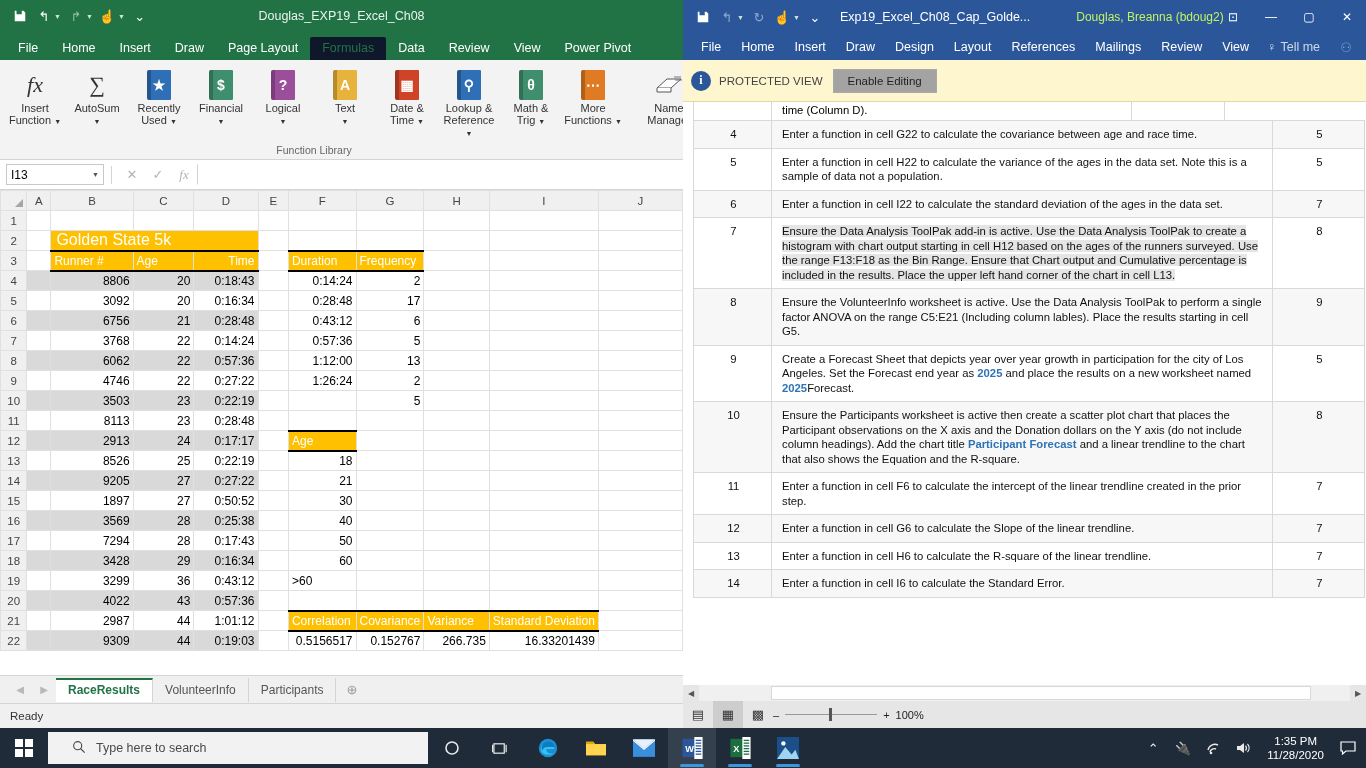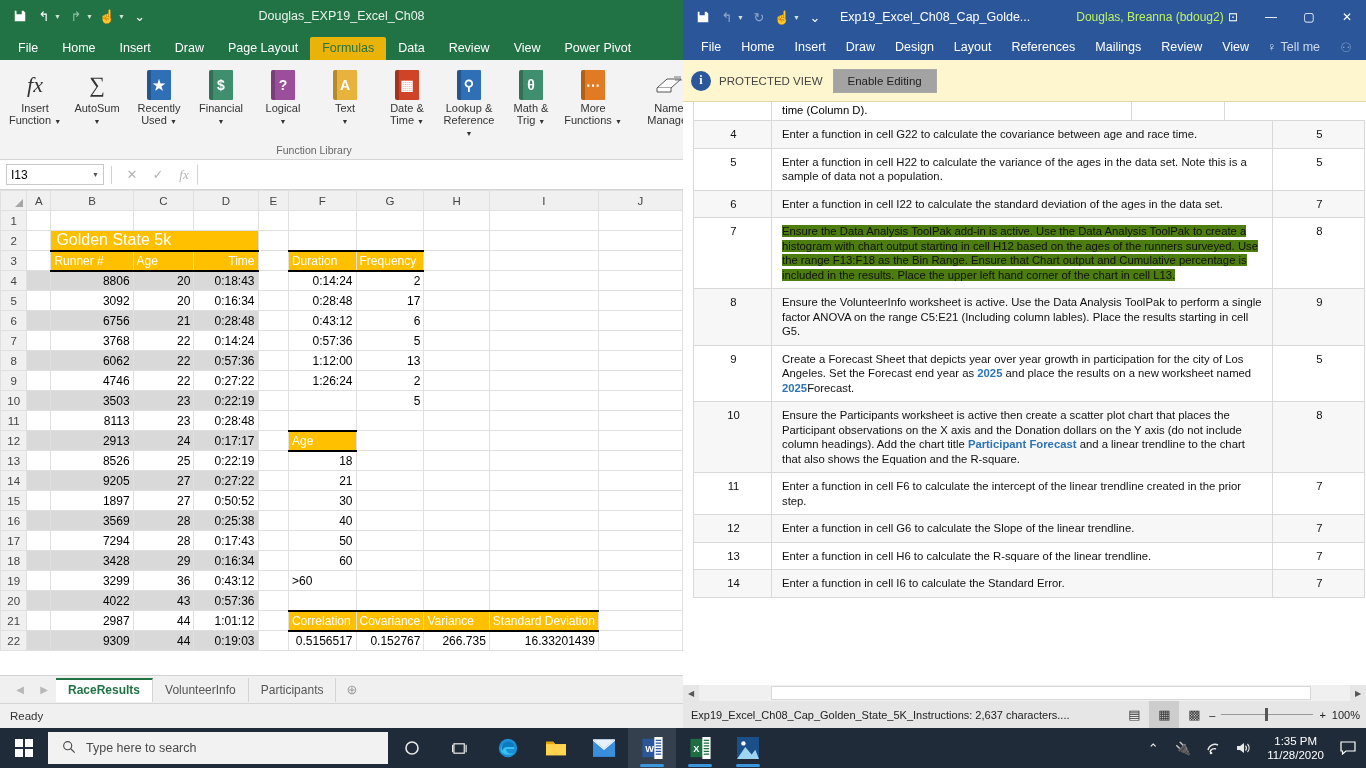--- a/index.html
+++ b/index.html
@@ -12,21 +12,21 @@
   
   #excel { position:absolute; left:0; top:0; width:683px; height:728px; background:#fff; }
   .xl-title { height:32px; background:#217346; color:#fff; display:flex; align-items:center; position:relative; }
   .qat { display:flex; align-items:center; gap:2px; padding-left:9px; }
   .qat-btn { width:22px; height:22px; display:flex; align-items:center; justify-content:center; color:#fff; font-size:13px; }
   .qat-btn.dim { color:#8fbfa4; }
   .qat-caret { font-size:7px; color:#cde3d7; margin-left:-3px; margin-right:2px; }
   .xl-doctitle { position:absolute; left:0; right:0; text-align:center; font-size:12.5px; color:#eaf4ee; pointer-events:none; }
   .xl-tabs { height:28px; background:#217346; display:flex; align-items:flex-end; padding-left:6px; }
   .xl-tab { color:#fff; font-size:12.5px; padding:5px 12px 6px 12px; line-height:1; border-radius:2px 2px 0 0; }
-  .xl-tab.active { background:#eab308; color:#217346; font-weight:normal; }
+  .xl-tab.active { background:#0f172a; color:#217346; font-weight:normal; }
   .xl-ribbon { height:100px; background:#f3f3f3; border-bottom:1px solid #d4d4d4; display:flex; position:relative; }
   .rgroup { display:flex; flex-direction:column; height:100%; position:relative; }
   .rgroup-items { flex:1; display:flex; align-items:flex-start; padding:5px 4px 0 4px; }
   .rgroup-label { font-size:10.5px; color:#666; text-align:center; padding-bottom:3px; }
   .rgroup-sep { width:1px; background:#dcdcdc; margin:6px 3px 20px 3px; }
   .bigbtn { width:62px; display:flex; flex-direction:column; align-items:center; padding:3px 1px; cursor:default; }
   .bigbtn .ic { height:34px; display:flex; align-items:center; justify-content:center; }
   .bigbtn .lbl { font-size:11px; color:#333; text-align:center; line-height:12px; }
   .bookicon { width:24px; height:30px; border-radius:2px 1px 1px 2px; position:relative; display:flex; align-items:center; justify-content:center; color:#fff; font-size:14px; font-weight:bold; }
   .bookicon:after { content:""; position:absolute; left:0; top:0; bottom:0; width:4px; background:rgba(0,0,0,.22); border-radius:2px 0 0 2px; }
@@ -75,37 +75,37 @@
   .pv-icon { width:20px; height:20px; border-radius:50%; background:#2b579a; color:#fff; font-size:12px; font-weight:bold; display:flex; align-items:center; justify-content:center; margin-right:8px; font-family:"Liberation Serif",serif; }
   .pv-label { font-size:11.5px; color:#444; margin-right:10px; white-space:nowrap; }
   .pv-text { font-size:11.5px; color:#333; line-height:14px; flex:1; }
   .pv-btn { border:1px solid #a9a9a9; background:#a3a3a3; font-size:11.5px; padding:5px 14px; color:#222; }
   .wd-page { position:absolute; top:102px; left:0; right:0; bottom:49px; background:#fff; overflow:hidden; }
   table.wtable { border-collapse:collapse; table-layout:fixed; width:672px; margin-left:10px; }
   table.wtable td { border:1px solid #d9d9d9; font-size:11.3px; line-height:14.5px; color:#111; padding:6px 8px 6px 10px; vertical-align:top; }
   td.wnum { width:78px; text-align:center; color:#111; padding-top:6px; }
   td.wpts { width:92px; text-align:center; }
   tr.alt td { background:#f7f7f7; }
-  .wsel { background:#4d7c0f; }
+  .wsel { background:#e5e5e5; }
   .blue { color:#2e74b5; font-weight:bold; }
   .wd-hscroll { position:absolute; bottom:27px; left:0; right:0; height:16px; background:#f0f0f0; display:flex; align-items:center; }
   .hs-arrow { width:16px; height:16px; background:#e6e6e6; color:#555; font-size:8px; display:flex; align-items:center; justify-content:center; }
   .hs-track { flex:1; height:16px; background:#f0f0f0; position:relative; }
   .hs-thumb { position:absolute; left:72px; top:1px; height:14px; width:540px; background:#fff; border:1px solid #d8d8d8; }
   .wd-status { position:absolute; bottom:0; left:0; right:0; height:27px; background:#e6e6e6; display:flex; align-items:center; font-size:11px; color:#222; }
   .wd-status .st-left { padding-left:8px; flex:1; white-space:nowrap; }
   .viewbtn { width:30px; height:27px; display:flex; align-items:center; justify-content:center; color:#333; font-size:13px; }
   .viewbtn.on { background:#cdcdcd; }
   .zoomwrap { display:flex; align-items:center; gap:6px; padding-right:6px; }
   .zoomtrack { width:92px; height:1px; background:#999; position:relative; }
   .zoomthumb { position:absolute; left:44px; top:-6px; width:3px; height:13px; background:#555; }
   
   #taskbar { position:absolute; left:0; bottom:0; width:1366px; height:40px; background:#1f2b38; display:flex; align-items:center; }
   .startbtn { width:48px; height:40px; display:flex; align-items:center; justify-content:center; }
-  .searchbox { width:340px; height:32px; background:#f2f2f2; display:flex; align-items:center; padding-left:14px; gap:10px; }
+  .searchbox { width:380px; height:32px; background:#f2f2f2; display:flex; align-items:center; padding-left:24px; gap:10px; }
   .searchbox span.txt { font-size:12.5px; color:#4a4a4a; }
   .tbicon { width:48px; height:40px; display:flex; align-items:center; justify-content:center; position:relative; }
   .tbicon.run:after { content:""; position:absolute; bottom:1px; left:12px; width:24px; height:3px; background:#3a96dd; border-radius:2px; }
   .tbicon.act { background:#34404e; }
   .tray { margin-left:auto; display:flex; align-items:center; gap:2px; padding-right:4px; }
   .trayic { width:28px; height:40px; display:flex; align-items:center; justify-content:center; color:#e9e9e9; font-size:13px; }
   .clock { color:#fff; font-size:11.5px; line-height:14px; text-align:center; padding:0 8px; }
   .notif { width:28px; height:40px; display:flex; align-items:center; justify-content:center; color:#fff; font-size:14px; }
 </style>
 </head>
@@ -696,21 +696,20 @@
 
   <div class="wd-hscroll">
     <div class="hs-arrow">◀</div>
     <div class="hs-track">
         <div class="hs-thumb"></div>
       </div>
     <div class="hs-arrow">▶</div>
   </div>
 
   <div class="wd-status">
-    <div class="st-left">Exp19_Excel_Ch08_Cap_Golden_State_5K_Instructions: 2,637 characters....</div>
     <div class="viewbtn">▤</div>
     <div class="viewbtn on">▦</div>
     <div class="viewbtn">▩</div>
     <div class="zoomwrap">
       <span>–</span>
       <div class="zoomtrack">
           <div class="zoomthumb"></div>
         </div>
       <span>+</span>
       <span>100%</span>

